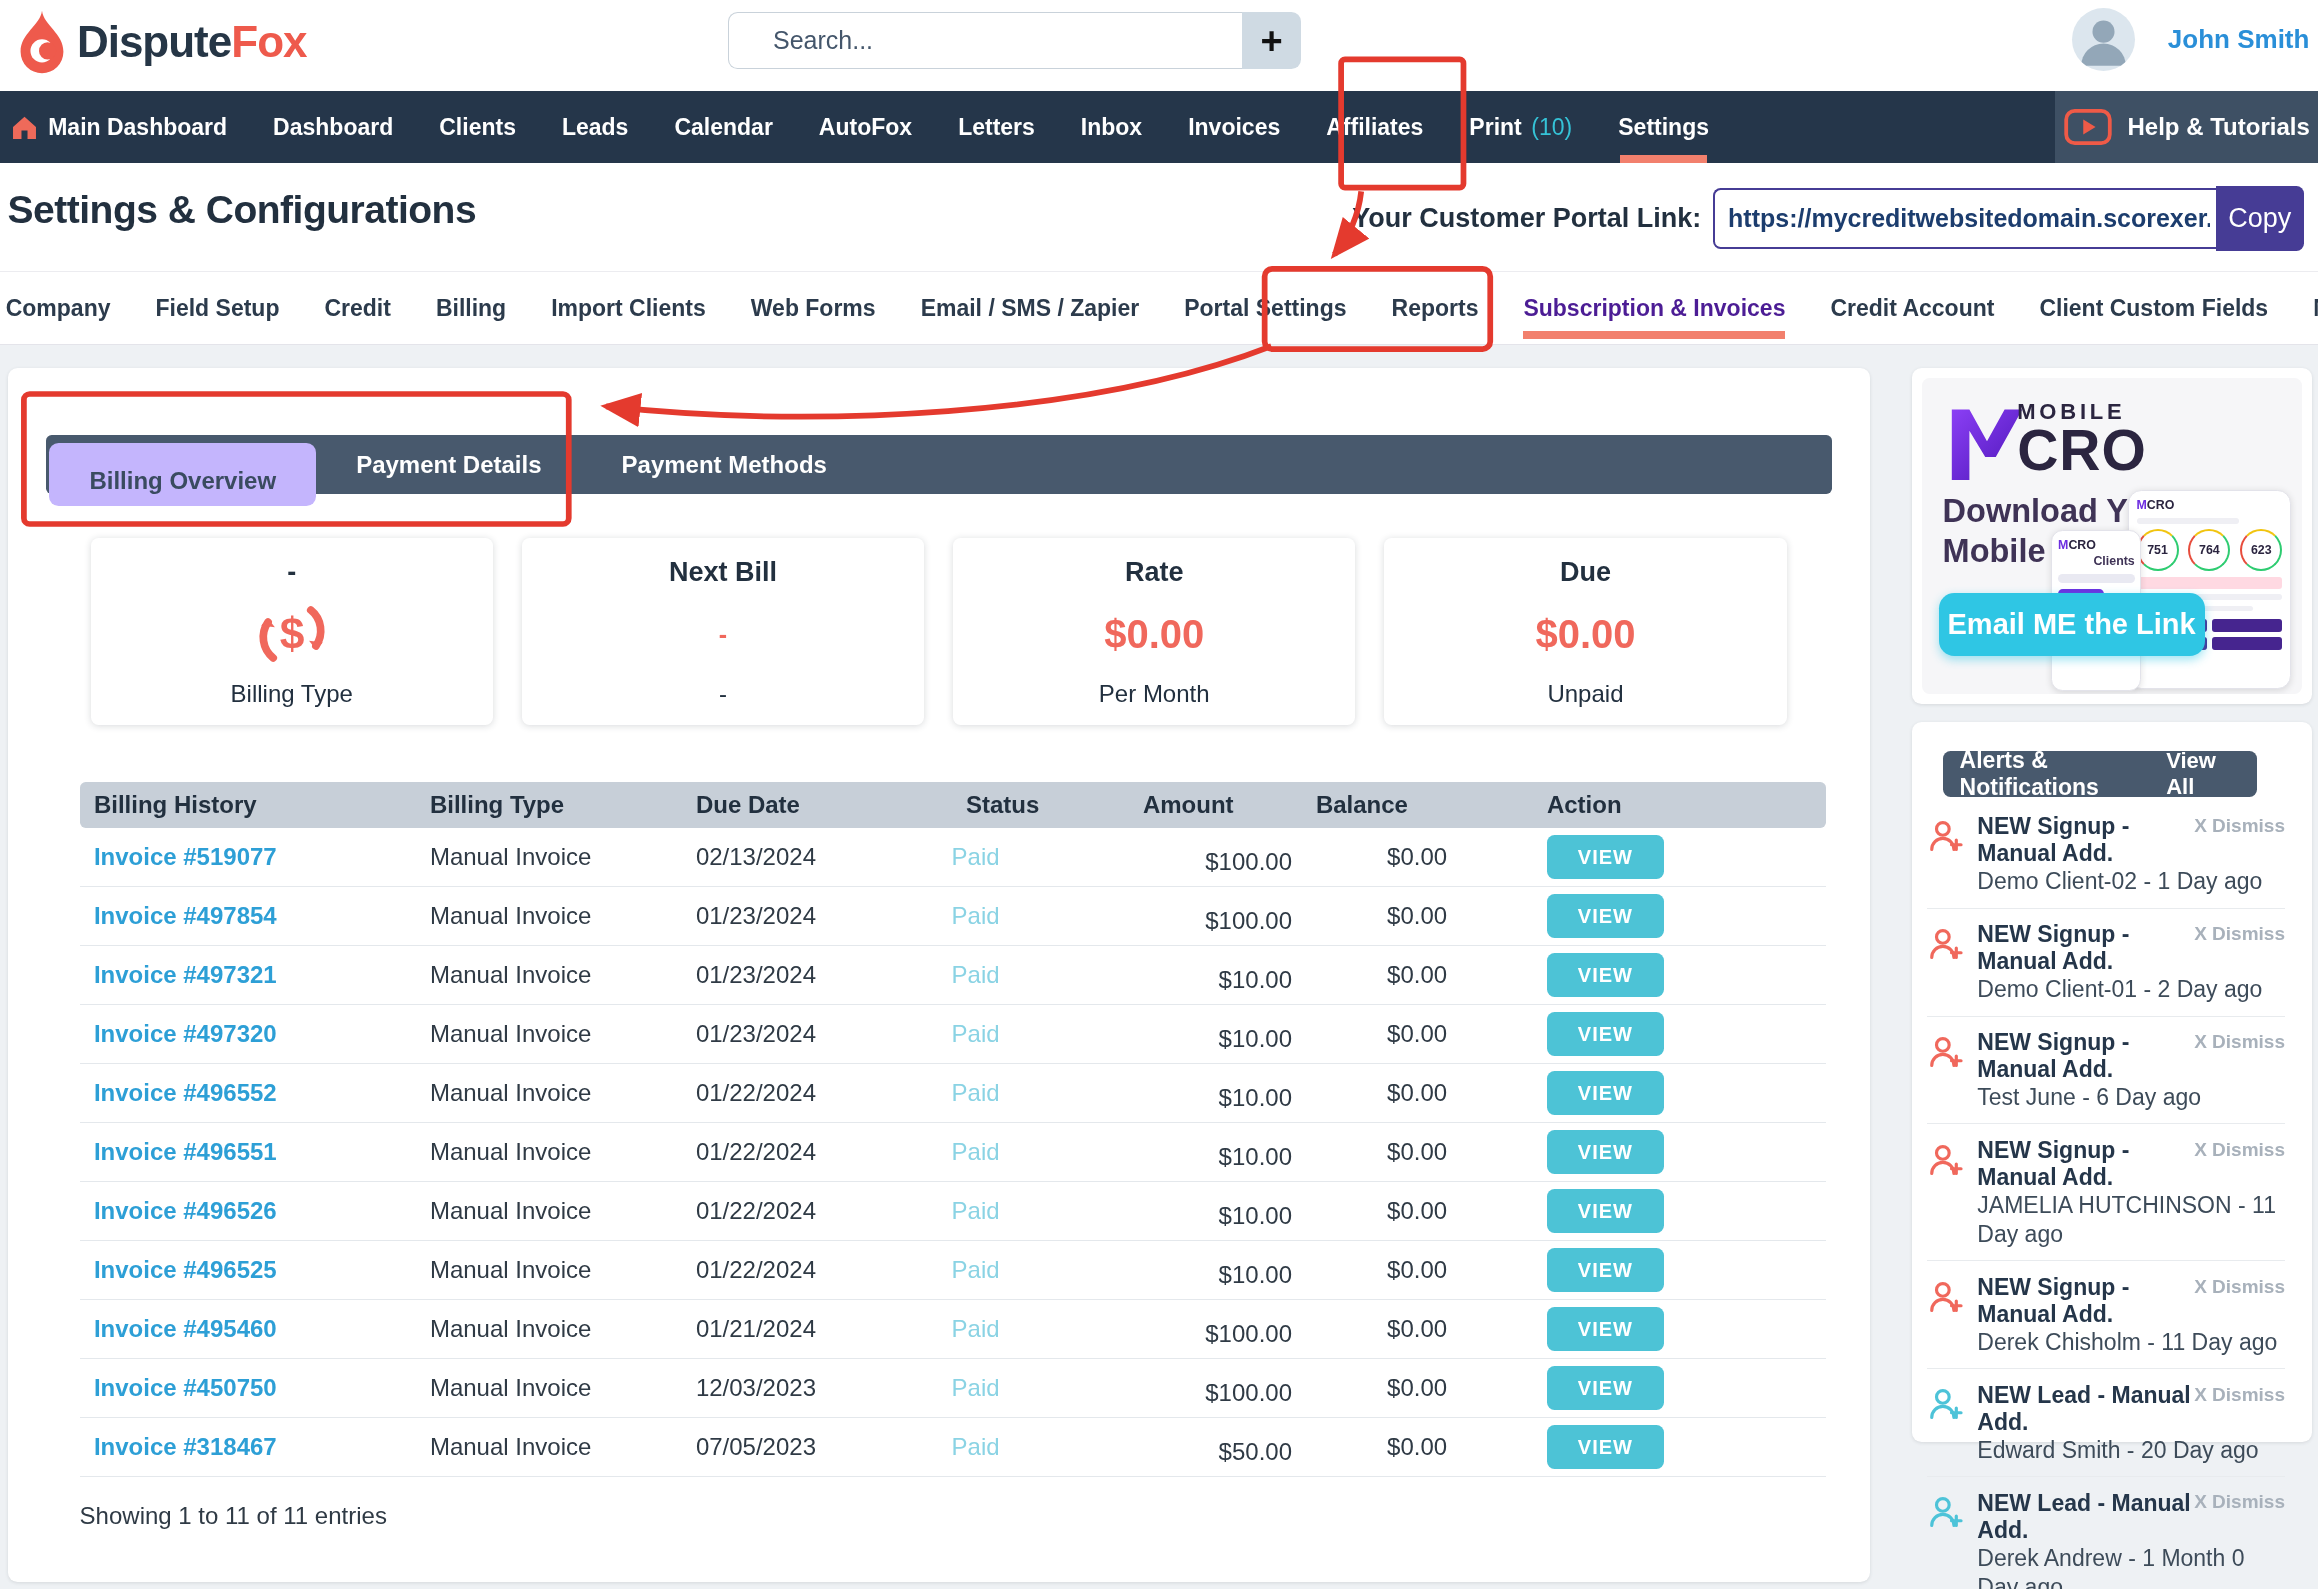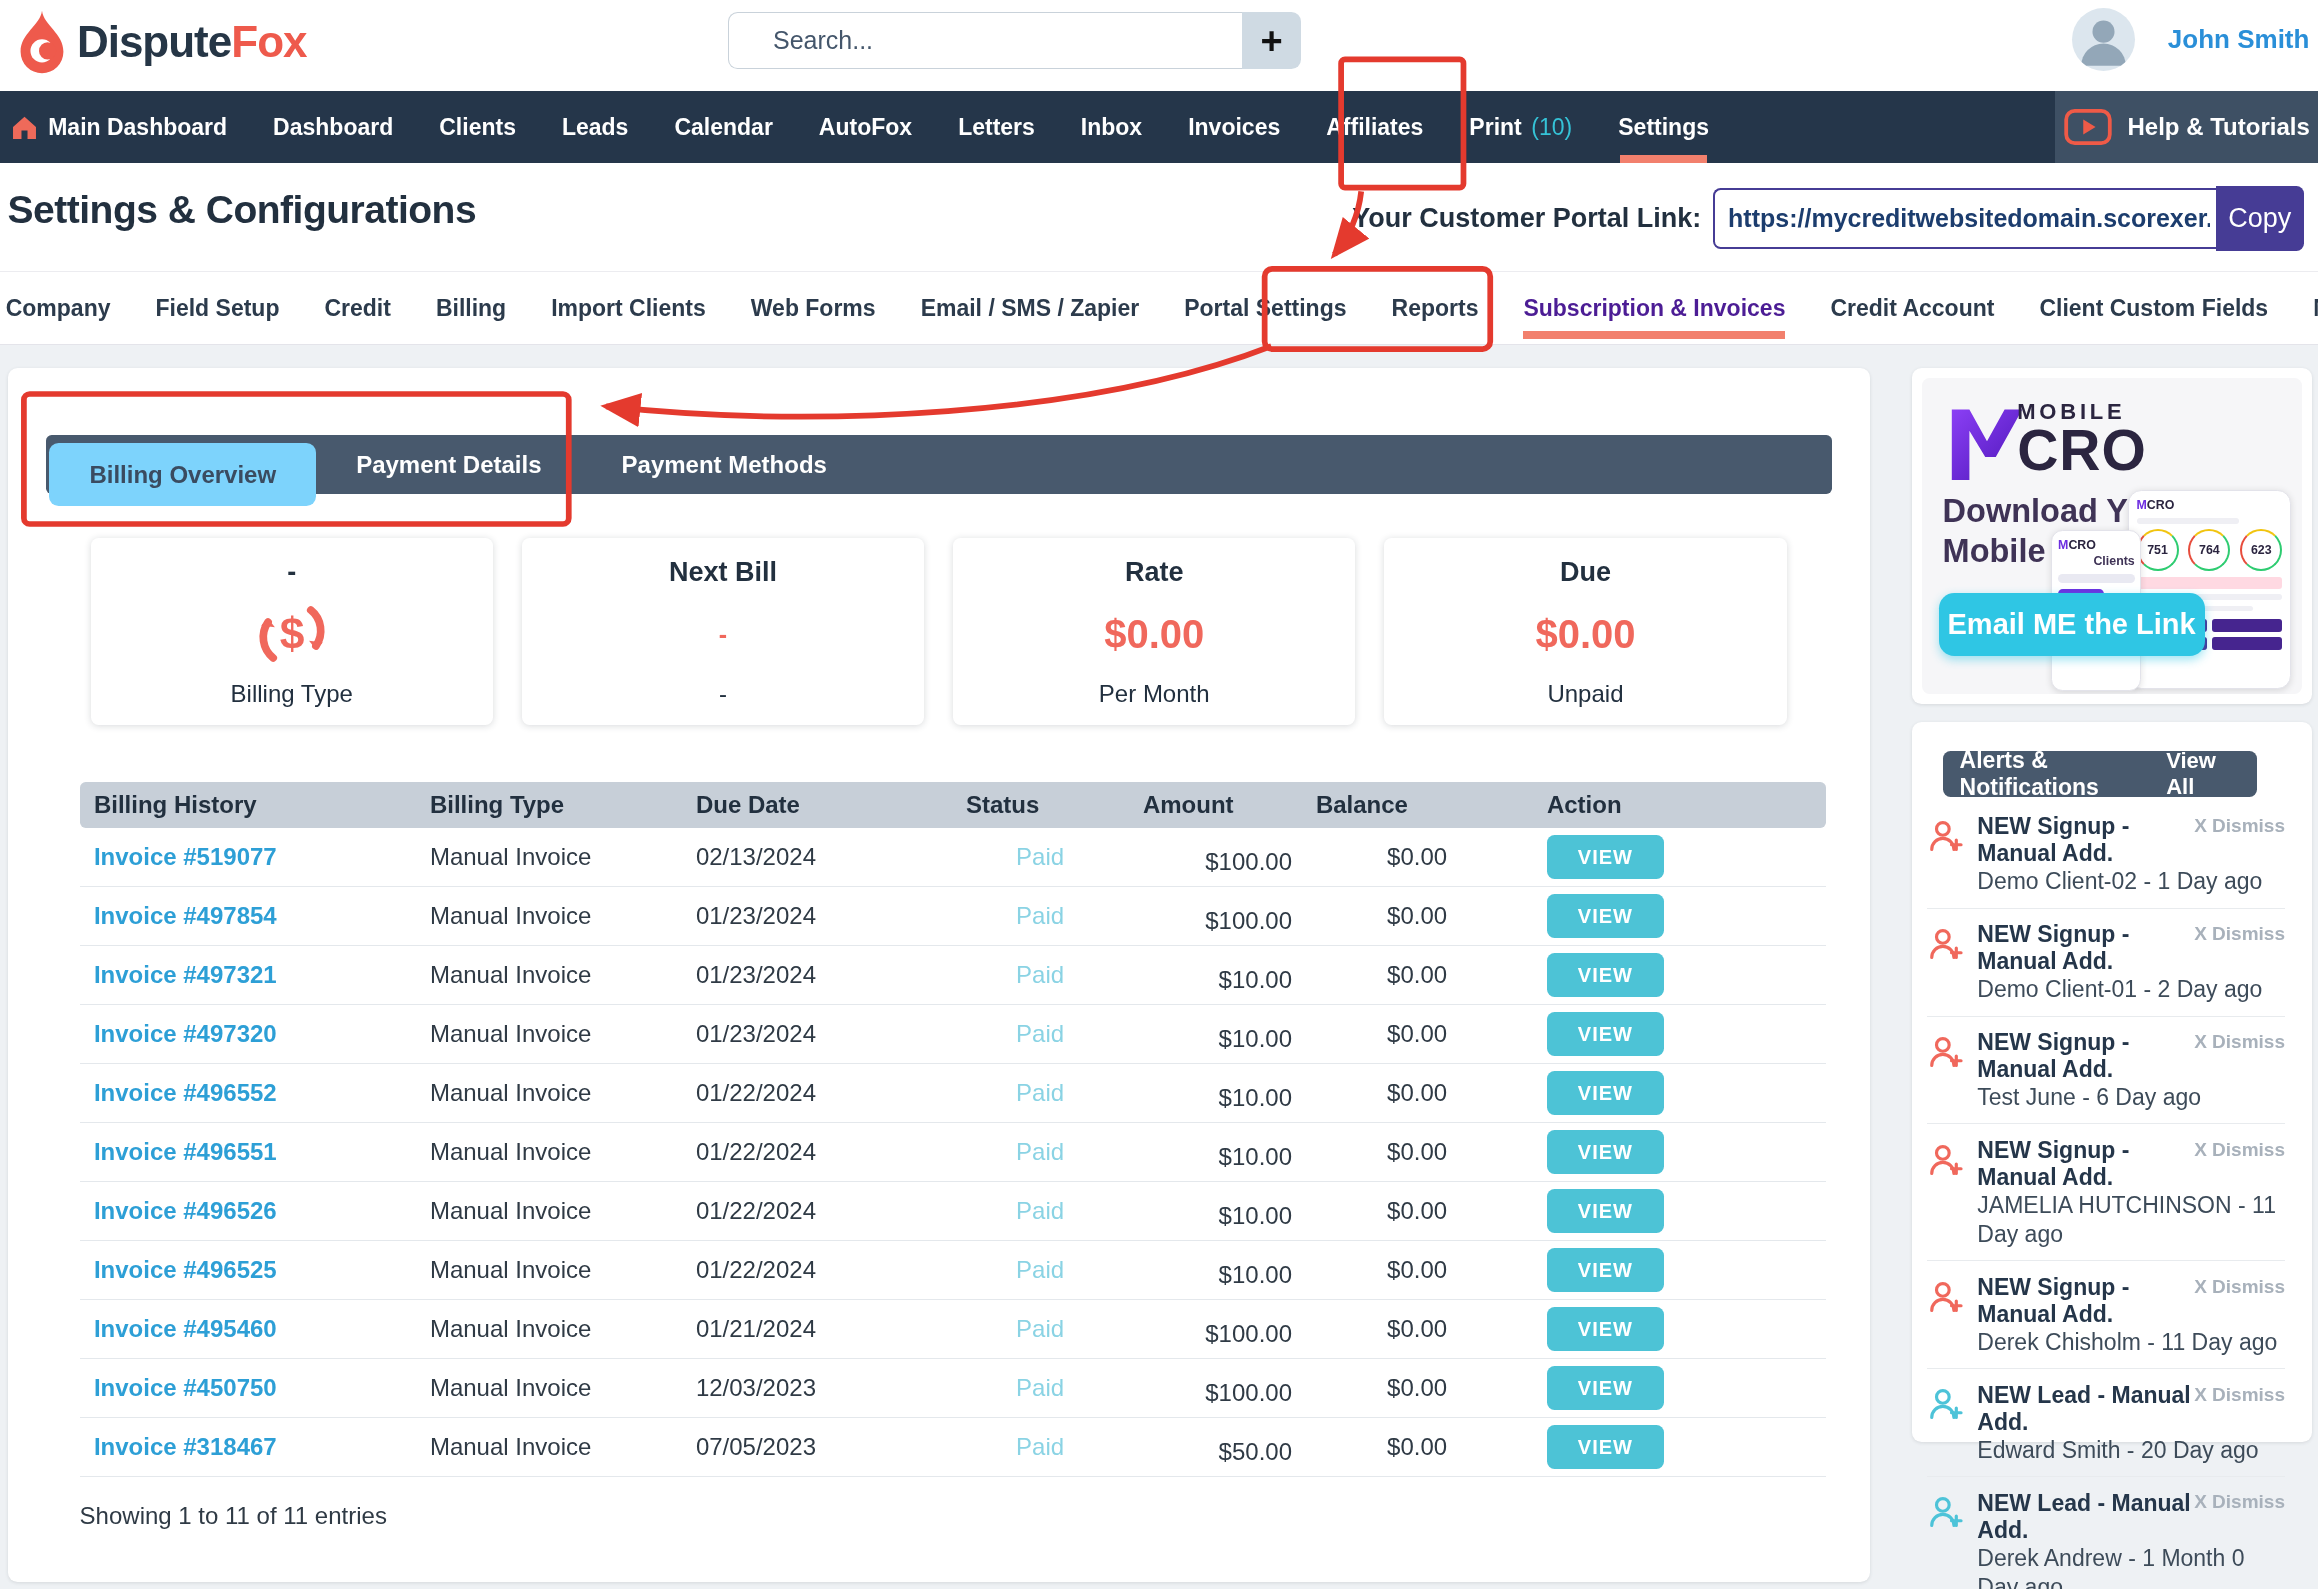--- a/index.html
+++ b/index.html
@@ -51,39 +51,39 @@
   .stab.active::after { content:""; position:absolute; left:0; right:0; bottom:4.8px; height:8.6px; background:#f2806d; }
 
   
   .content-bg { position:absolute; left:0; top:345px; width:2319px; height:1245px; background:#eef1f4; }
 
   
   .main-card { position:absolute; left:7.6px; top:368px; width:1862px; height:1214px; background:#fff; border-radius:9.6px;
     box-shadow:0 1px 3.8px rgba(40,50,60,.12); }
   .btabs-bar { margin:67px 38px 0; height:59px; background:#48596d; border-radius:5.7px; display:flex; overflow:visible; }
   .btab { padding:0 40px; line-height:59px; color:#fff; font-size:24px; font-weight:bold; cursor:pointer; white-space:nowrap; }
-  .btab.active { background:#7dd3fc; color:#3a4b60; border-radius:9.6px; margin:7.6px 0 -13.4px 3.8px; height:63px; line-height:55px; padding:4px 40px;text-align:right; }
+  .btab.active { background:#c4b5fd; color:#3a4b60; border-radius:9.6px; margin:7.6px 0 -13.4px 3.8px; height:63px; line-height:55px; padding:10px 40px;text-align:right; }
 
   
   .cards { display:flex; gap:29px; margin:44px 83px 0; }
   .scard { flex:1; height:187px; background:#fff; border-radius:7.6px; box-shadow:0 1px 7.6px rgba(40,50,60,.18);
     display:flex; flex-direction:column; align-items:center; justify-content:space-between; padding:19px 0 17px; text-align:center; }
   .card-title { font-size:27px; font-weight:bold; color:#22303f; }
   .card-value { font-size:40px; font-weight:bold; color:#f0685c; }
   .card-label { font-size:24px; color:#22303f; }
 
   
   .btable { margin:57px 44px 0 72px; }
   .thead, .trow { display:grid; grid-template-columns:336px 266px 270px 177px 173px 231px auto; align-items:center; }
   .thead { background:#c7cfd8; border-radius:5.7px; height:46px; font-size:24px; font-weight:bold; color:#22303f; }
   .thead > div { padding-left:14.3px; }
   .trow { height:59px; border-bottom:1px solid #e4e8ec; font-size:24px; color:#2f3a45; }
   .trow .cell { padding-left:14.3px; }
   .link { color:#2d9fd6; font-weight:bold; text-decoration:none; cursor:pointer; }
-  .status-cell { color:#8ad3e4; text-align:center; padding-left:0 !important; }
+  .status-cell { color:#8ad3e4; text-align:left; padding-left:0 !important; }
   .amount-cell { text-align:right; padding-right:9.6px;margin-top:10px; }
   .balance-cell { text-align:center; padding-left:0 !important; }
   .view-btn { width:117px; height:44px; background:#4dc3d6; border:none; border-radius:7.6px; color:#fff;
     font-size:20px; font-weight:bold; letter-spacing:1px; cursor:pointer; font-family:inherit; }
   .table-footer { margin:25px 0 0 72px; font-size:24px; color:#2f3a45; }
 
   
   .promo-card { position:absolute; left:1912px; top:368px; width:400px; height:336px; background:#fff; border-radius:9.6px;
     box-shadow:0 1px 3.8px rgba(40,50,60,.12); }
   .promo-inner { position:absolute; inset:9.6px; background:#f6f6f8; border-radius:7.6px; overflow:hidden; }

